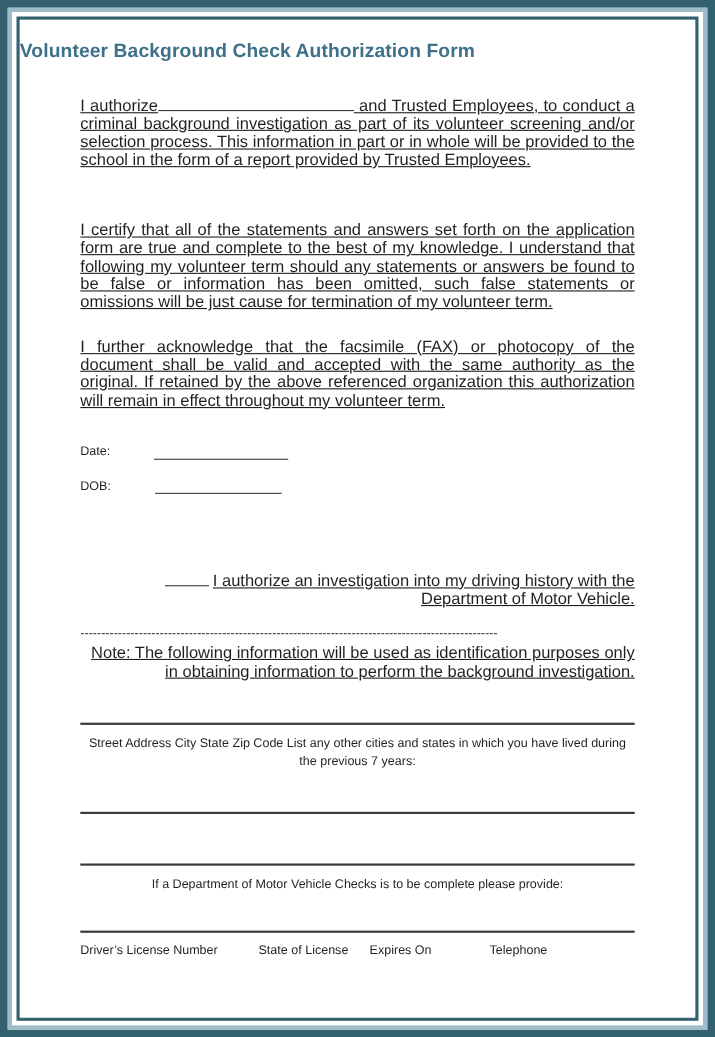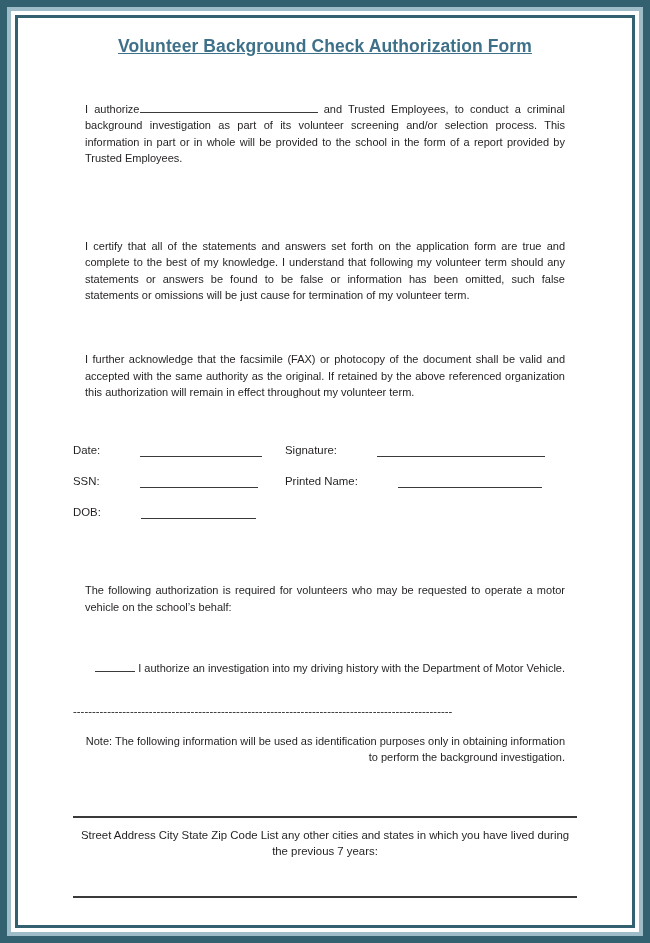--- a/index.html
+++ b/index.html
@@ -67,40 +67,39 @@
     top: 18px;
     width: 614px;
     height: 907px;
     background: #ffffff;
     box-sizing: border-box;
   }
 
   .doc-title {
     margin: 0;
     padding-top: 18px;
-    text-align: center;
     font-size: 17.5px;
     font-weight: bold;
     color: #3e7189;
     letter-spacing: 0.1px;
-    text-decoration: underline;
   }
 
   .body-area {
     padding: 0 55px 0 55px;
     box-sizing: border-box;
   }
 
   p.para {
-    margin: 12px;
-    font-size: 11px;
+    margin: 0;
+    font-size: 15px;
     line-height: 16.3px;
     color: #231f20;
     text-align: justify;
     text-justify: inter-word;
+    text-decoration: underline;
   }
   p.para.nojustify {
     text-align: right;
   }
 
   .gap-lg { height: 24px; }
 
   .blank-inline {
     display: inline-block;
     border-bottom: 1px solid #3a3a3a;
@@ -220,50 +219,35 @@
 
       <div style="height:28px"></div>
 
       <div class="fields">
 
         <div class="field-row">
           <div class="field-col left">
             <span class="field-label">Date:</span>
             <span class="field-line line-date"></span>
           </div>
-          <div class="field-col right">
-            <span class="field-label">Signature:</span>
-            <span class="field-line line-signature"></span>
-          </div>
         </div>
 
-        <div class="field-row">
-          <div class="field-col left">
-            <span class="field-label">SSN:</span>
-            <span class="field-line line-ssn"></span>
-          </div>
-          <div class="field-col right">
-            <span class="field-label">Printed Name:</span>
-            <span class="field-line line-printed"></span>
-          </div>
-        </div>
 
         <div class="field-row">
           <div class="field-col left">
             <span class="field-label">DOB:</span>
             <span class="field-line line-dob"></span>
           </div>
           <div class="field-col right"></div>
         </div>
 
       </div>
 
       <div style="height:37px"></div>
 
-      <p class="para">The  following  authorization  is  required  for  volunteers  who  may  be  requested  to  operate  a motor vehicle on the school’s behalf:</p>
 
       <div style="height:21px"></div>
 
       <p class="para nojustify"><span class="blank-inline blank-dmv"></span><span>I authorize an investigation into my driving history with the Department of Motor Vehicle.</span></p>
 
       <div style="height:18px"></div>
 
       <div class="dotline">----------------------------------------------------------------------------------------------------</div>
 
       <div style="height:4px"></div>

